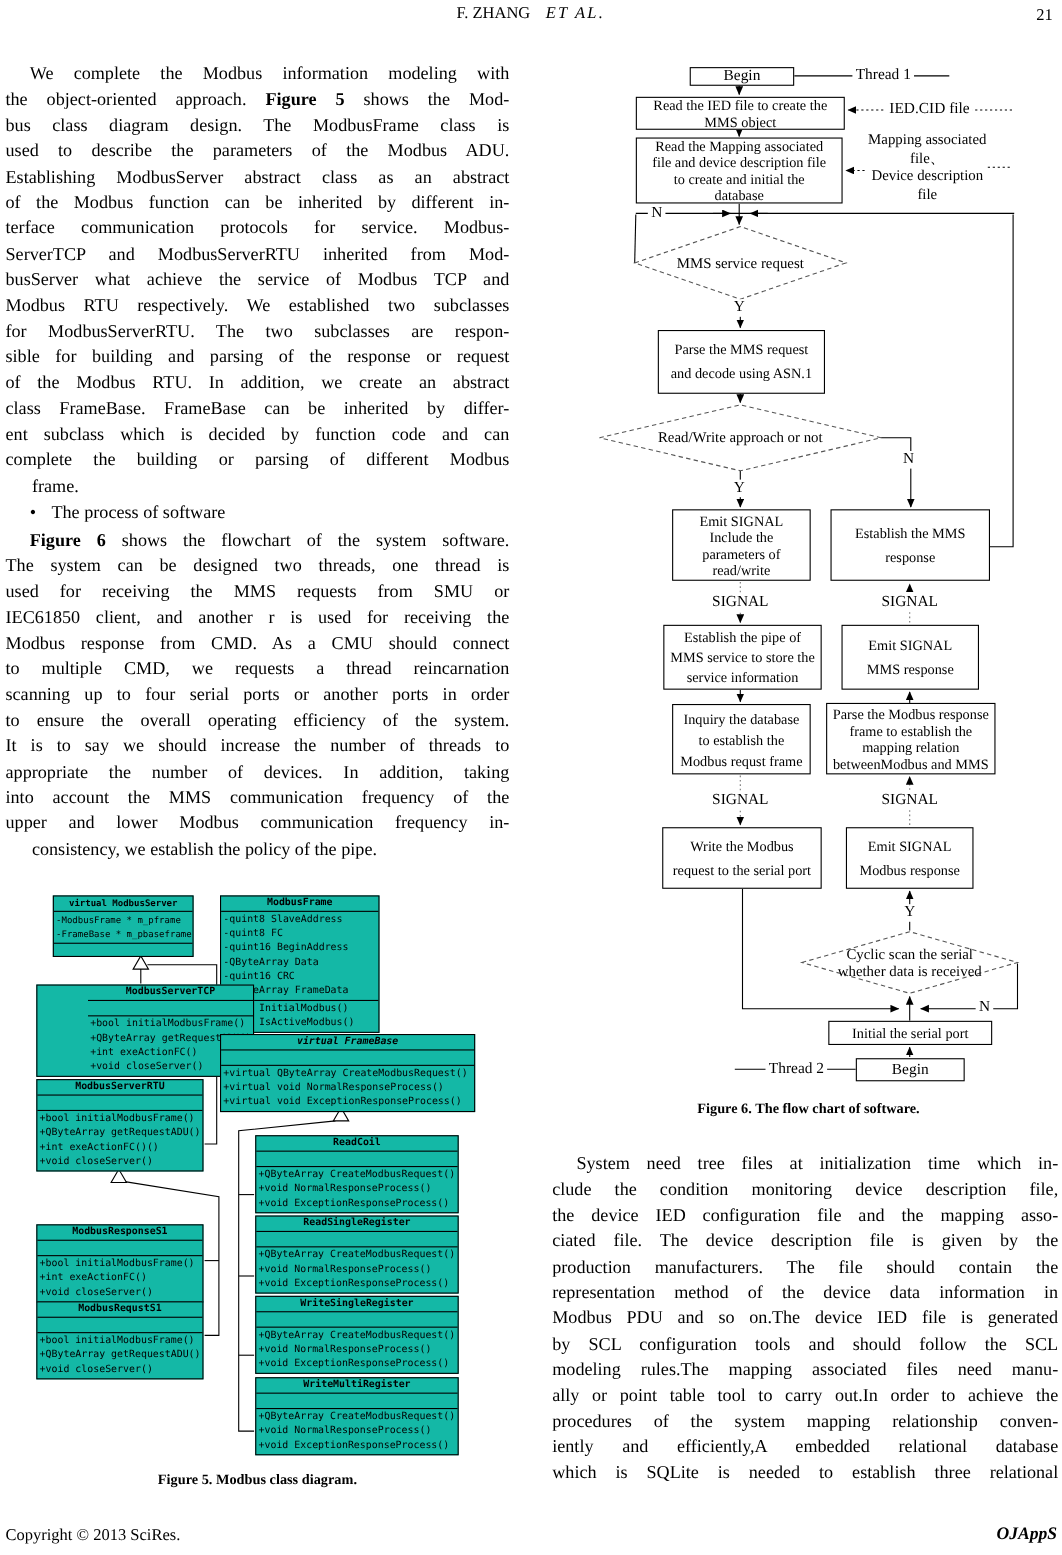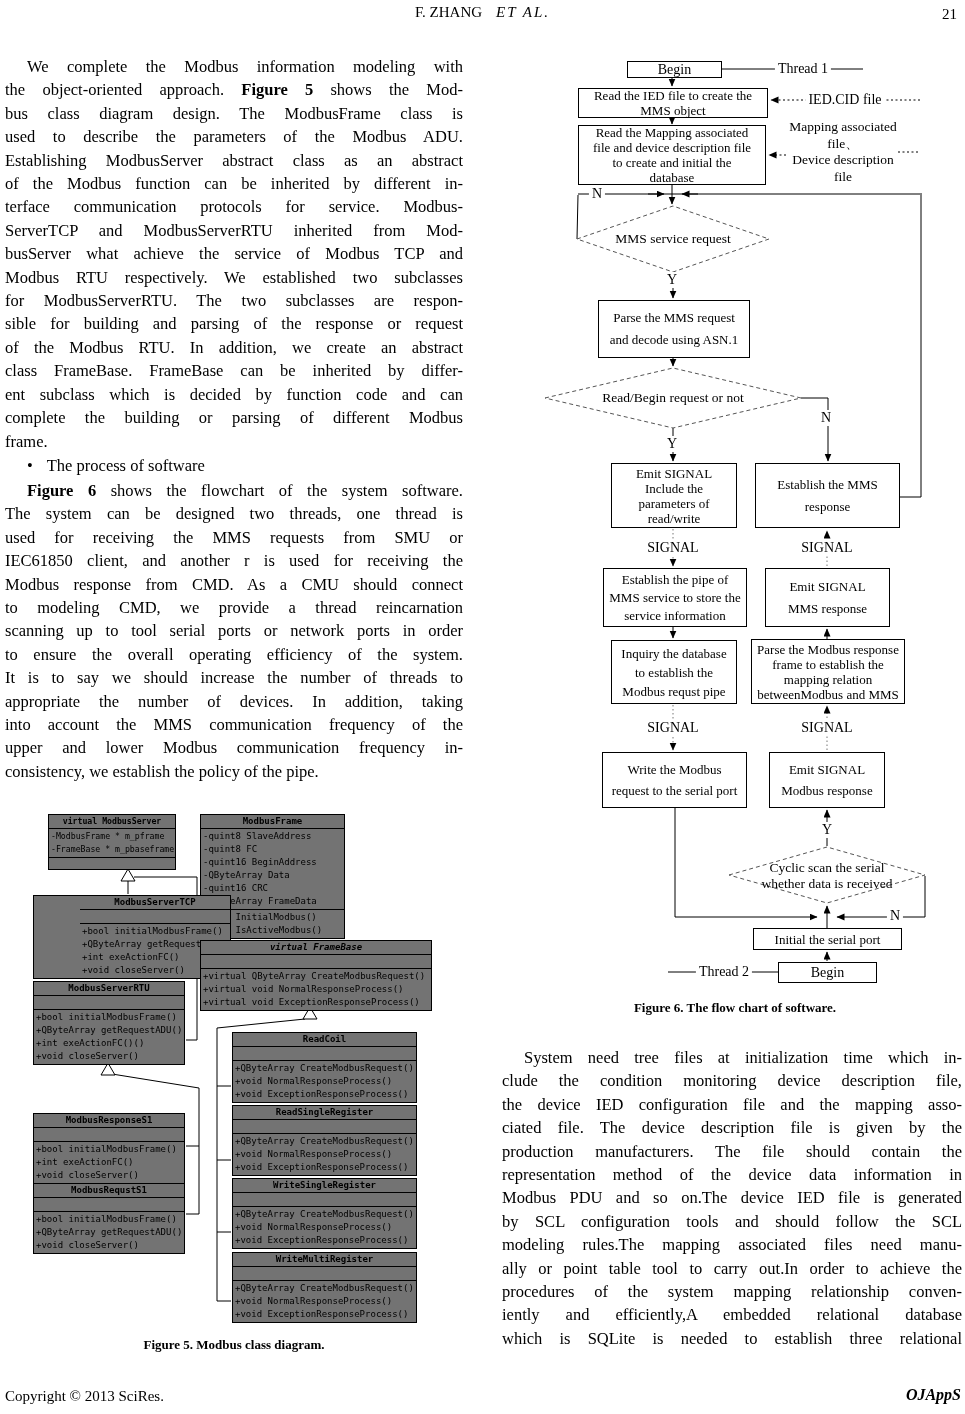--- a/index.html
+++ b/index.html
@@ -9,21 +9,21 @@
   .hdr{position:absolute;top:4px;left:0;width:100%;text-align:center;font-size:15px;}
   .hdr .etal{font-style:italic;margin-left:14px;letter-spacing:2px;margin-top:24px;}
   .pageno{position:absolute;top:6px;right:8px;font-size:15px;}
   .foot-l{position:absolute;top:1388px;left:5px;font-size:15px;}
   .foot-r{position:absolute;top:1386px;right:4px;font-size:16px;font-weight:bold;font-style:italic;}
   
   .col{position:absolute;font-size:16.5px;line-height:23.4px;}
   #col-left{left:5px;top:55px;width:458px;}
   #col-right{left:502px;top:1046px;width:460px;}
   .tline{text-align:justify;text-align-last:justify;white-space:normal;}
-  .tline.nj{text-align-last:left;}
+  .tline.nj{text-align-last:left;margin-left:24px;}
   .tline.ind{text-indent:22px;}
   .bullet-line{margin:1px 0 2px 0;height:23px;}
   .bullet-line .dot{margin-left:22px;margin-right:14px;}
   .caption{position:absolute;font-weight:bold;font-size:13px;text-align:center;}
   #cap5{left:5px;top:1337px;width:458px;}
   #cap6{left:540px;top:1000px;width:390px;}
   
   svg.overlay{position:absolute;left:0;top:0;z-index:1;}
   #fig-layer{position:absolute;left:0;top:0;width:965px;height:1414px;z-index:2;}
   .fc-rect{position:absolute;border:1px solid #000;background:#fff;display:flex;
@@ -31,21 +31,21 @@
            font-size:13px;line-height:15px;text-align:center;}
   .fc-rect div{white-space:nowrap;}
   .fc-dtext{position:absolute;transform:translate(-50%,-50%);text-align:center;
             font-size:13.5px;line-height:15.5px;white-space:nowrap;}
   .fc-label{position:absolute;transform:translate(-50%,-50%);font-size:14px;
             white-space:nowrap;padding:0 3px;}
   .fc-label.bg{background:#fff;}
   .fc-mlabel{position:absolute;transform:translate(-50%,0);text-align:center;
              font-size:13.5px;line-height:16.5px;white-space:nowrap;}
   
-  .uml{position:absolute;border:1px solid #000;background:#737373;
+  .uml{position:absolute;border:1px solid #000;background:#14b8a6;
        font-family:"DejaVu Sans Mono", monospace;font-size:9px;line-height:13px;}
   .uml .t{font-weight:bold;text-align:center;border-bottom:1px solid #000;height:13px;white-space:nowrap;}
   .uml .t.it{font-style:italic;}
   .uml .a{border-bottom:1px solid #000;padding:1px 1px 1px 2px;}
   .uml .m{padding:1px 1px 1px 2px;}
   .uml .row{white-space:nowrap;height:13px;}
 </style>
 </head>
 <body>
 
@@ -77,22 +77,22 @@
       </div>
     <div class="bullet-line">
       <span class="dot">•</span><span>The process of software</span>
     </div>
     <div id="para2">
         <div class="tline ind"><span style="font-weight: bold;">Figure 6</span><span> shows the flowchart of the system software.</span></div>
         <div class="tline"><span>The system can be designed two threads, one thread is</span></div>
         <div class="tline"><span>used for receiving the MMS requests from SMU or</span></div>
         <div class="tline"><span>IEC61850 client, and another r is used for receiving the</span></div>
         <div class="tline"><span>Modbus response from CMD. As a CMU should connect</span></div>
-        <div class="tline"><span>to modeling CMD, we provide a thread reincarnation</span></div>
-        <div class="tline"><span>scanning up to tool serial ports or network ports in order</span></div>
+        <div class="tline"><span>to multiple CMD, we requests a thread reincarnation</span></div>
+        <div class="tline"><span>scanning up to four serial ports or another ports in order</span></div>
         <div class="tline"><span>to ensure the overall operating efficiency of the system.</span></div>
         <div class="tline"><span>It is to say we should increase the number of threads to</span></div>
         <div class="tline"><span>appropriate the number of devices. In addition, taking</span></div>
         <div class="tline"><span>into account the MMS communication frequency of the</span></div>
         <div class="tline"><span>upper and lower Modbus communication frequency in-</span></div>
         <div class="tline nj"><span>consistency, we establish the policy of the pipe.</span></div>
       </div>
   </div>
 
   <div id="col-right" class="col">
@@ -198,21 +198,21 @@
         <div>MMS service to store the</div>
         <div>service information</div>
       </div>
       <div class="fc-rect" style="left: 765px; top: 568px; width: 123px; height: 57px; line-height: 22px;">
         <div>Emit SIGNAL</div>
         <div>MMS response</div>
       </div>
       <div class="fc-rect" style="left: 611px; top: 640px; width: 124px; height: 62px; line-height: 19px;">
         <div>Inquiry the database</div>
         <div>to establish the</div>
-        <div>Modbus requst pipe</div>
+        <div>Modbus requst frame</div>
       </div>
       <div class="fc-rect" style="left: 751px; top: 639px; width: 152px; height: 63px;">
         <div>Parse the Modbus response</div>
         <div>frame to establish the</div>
         <div>mapping relation</div>
         <div>betweenModbus and MMS</div>
       </div>
       <div class="fc-rect" style="left: 602px; top: 752px; width: 143px; height: 54px; line-height: 21px;">
         <div>Write the Modbus</div>
         <div>request to the serial port</div>
@@ -224,21 +224,21 @@
       <div class="fc-rect" style="left: 753px; top: 928px; width: 147px; height: 20px;">
         <div>Initial the serial port</div>
       </div>
       <div class="fc-rect" style="left: 778px; top: 962px; width: 97px; height: 19px; font-size: 14px;">
         <div>Begin</div>
       </div>
       <div class="fc-dtext" style="left: 673px; top: 239px;">
         <div>MMS service request</div>
       </div>
       <div class="fc-dtext" style="left: 673px; top: 398px;">
-        <div>Read/Begin request or not</div>
+        <div>Read/Write approach or not</div>
       </div>
       <div class="fc-dtext" style="left: 827px; top: 875px;">
         <div>Cyclic scan the serial</div>
         <div>whether data is received</div>
       </div>
       <div class="fc-label bg" style="left: 803px; top: 69px;">Thread 1</div>
       <div class="fc-label bg" style="left: 845px; top: 100px;">IED.CID file</div>
       <div class="fc-label bg" style="left: 597px; top: 194px;">N</div>
       <div class="fc-label bg" style="left: 672px; top: 280px;">Y</div>
       <div class="fc-label bg" style="left: 672px; top: 444px;">Y</div>

